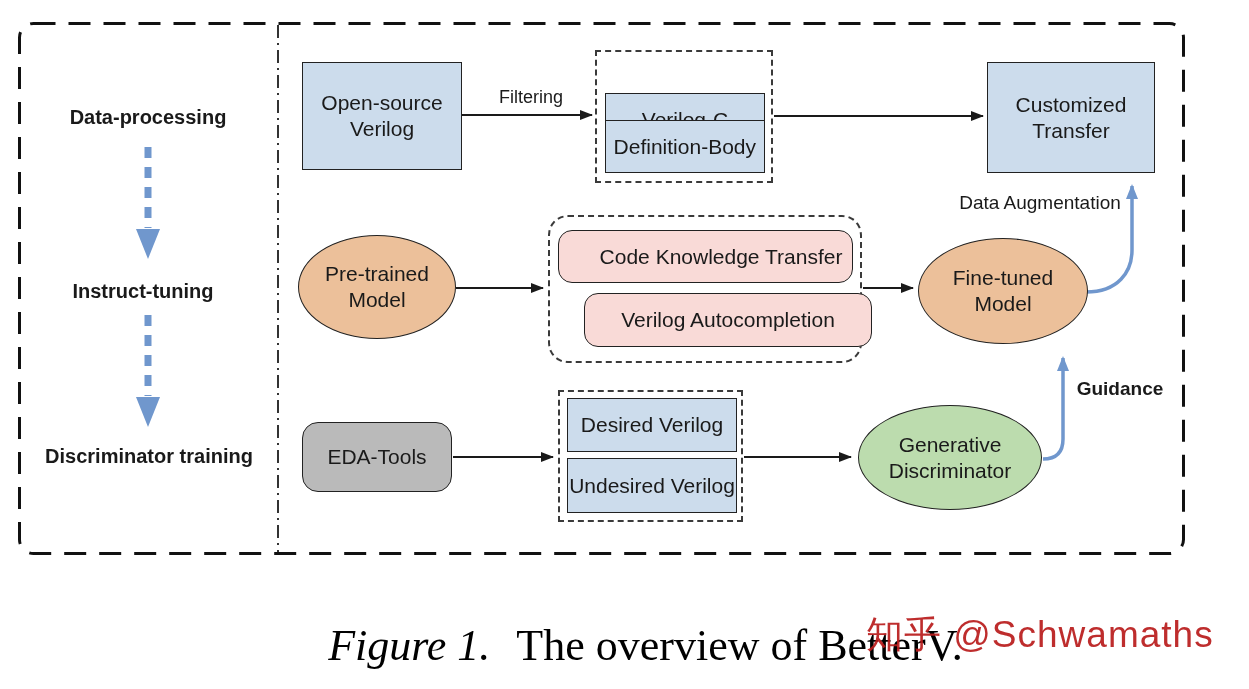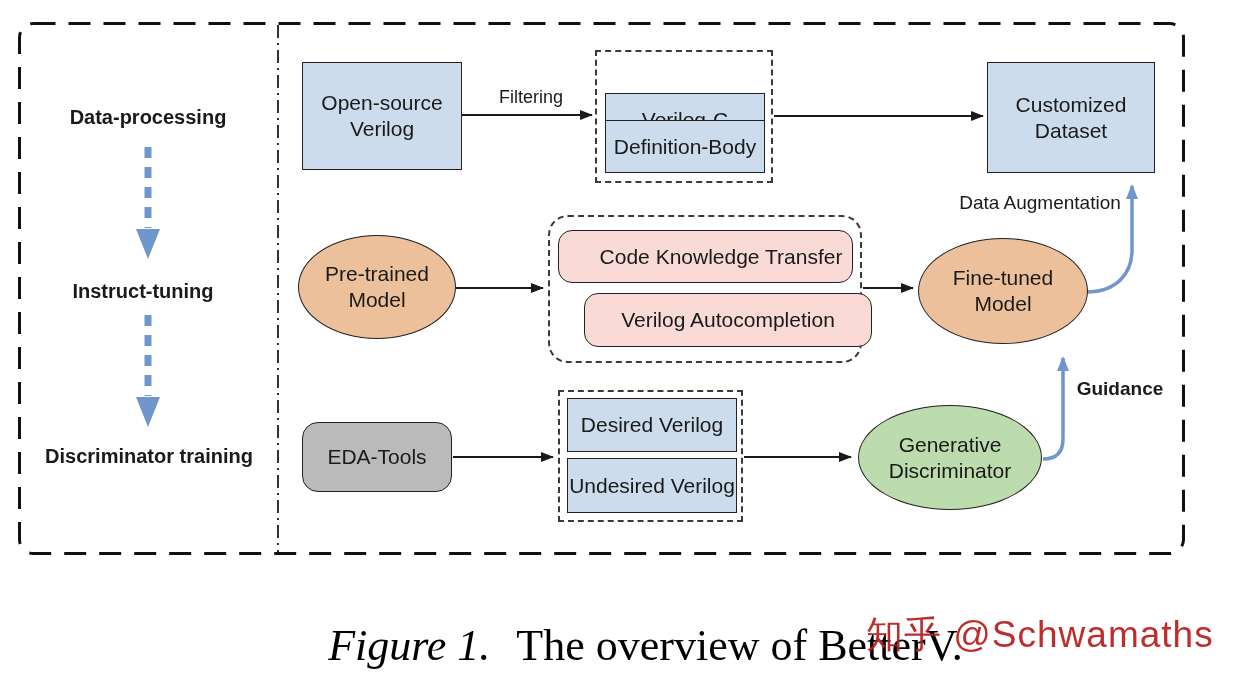--- a/index.html
+++ b/index.html
@@ -85,25 +85,25 @@
   <div class="group" style="left:595px;top:50px;width:178px;height:133px;"></div>
   <div class="group round" style="left:548px;top:215px;width:314px;height:148px;"></div>
   <div class="group" style="left:558px;top:390px;width:185px;height:132px;"></div>
 
   <div class="node blue" style="left:302px;top:62px;width:160px;height:108px;">
     <span>Open-source Verilog</span>
   </div>
   <div class="node blue nowrap" style="left:605px;top:58px;width:160px;height:54px;margin-top:35px;">
     <span>Verilog-C</span>
   </div>
-  <div class="node blue nowrap" style="left:605px;top:120px;width:160px;height:53px;">
+  <div class="node blue nowrap" style="left:605px;top:120px;width:160px;height:53px;justify-content:flex-end;">
     <span>Definition-Body</span>
   </div>
   <div class="node blue" style="left:987px;top:62px;width:168px;height:111px;">
-    <span>Customized Dataset</span>
+    <span>Customized Transfer</span>
   </div>
 
   <div class="node orange" style="left:298px;top:235px;width:158px;height:104px;">
     <span>Pre-trained Model</span>
   </div>
   <div class="node pink nowrap" style="left:558px;top:230px;width:295px;height:53px;padding-left:39px;">
     <span>Code Knowledge Transfer</span>
   </div>
   <div class="node pink nowrap" style="left:584px;top:293px;width:288px;height:54px;">
     <span>Verilog Autocompletion</span>

